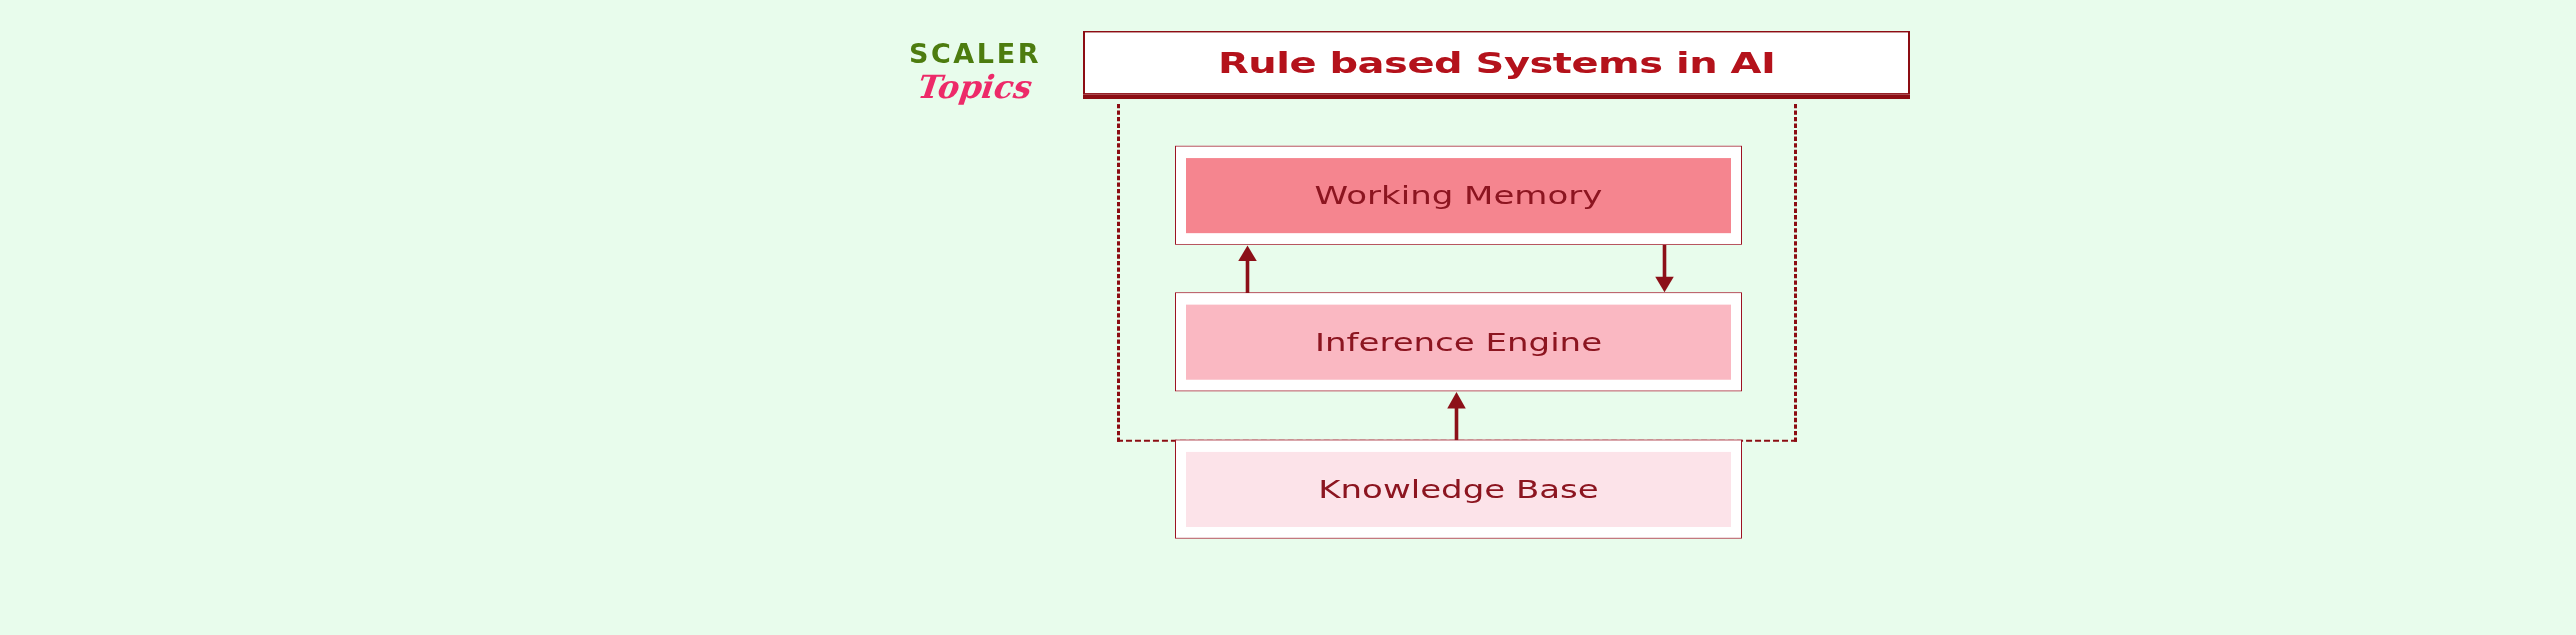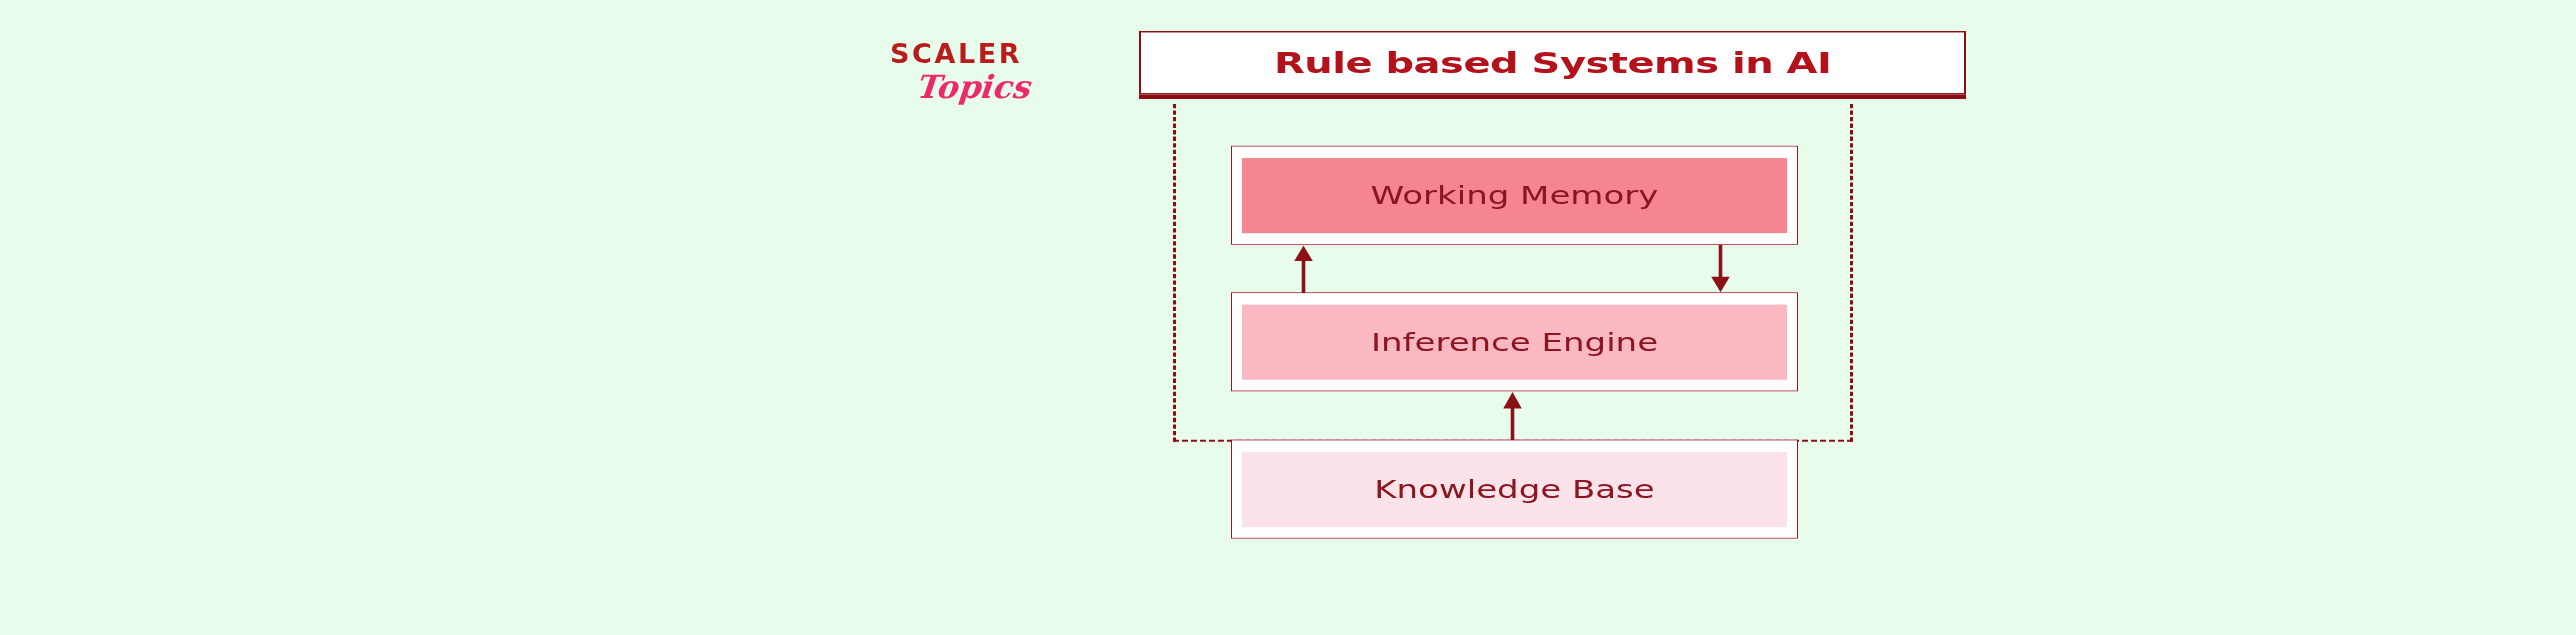--- a/index.html
+++ b/index.html
@@ -22,42 +22,42 @@
     top: 40px;
     width: 170px;
     height: 88px;
     user-select: none;
   }
   #brand-wordmark {
     font-family: "DejaVu Sans", sans-serif;
     font-weight: 700;
     font-size: 27px;
     letter-spacing: 2.6px;
-    color: #b91c1c;
+    color: #4d7c0f;
     line-height: 1;
-    text-align: left;
+    text-align: center;
     white-space: nowrap;
   }
   #brand-script {
     font-family: "DejaVu Serif", serif;
     font-style: italic;
     font-weight: 700;
     font-size: 32px;
     color: #ed2a69;
     line-height: 1;
     text-align: center;
     margin-top: 4.1px;
     transform: skewX(-8deg);
     white-space: nowrap;
   }
 
   
   #diagram {
     position: absolute;
-    left: 1133px;
+    left: 1077px;
     top: 31px;
     width: 876px;
     height: 577px;
   }
 
   
   #title-banner {
     position: absolute;
     left: 6.2px;
     top: 0px;

